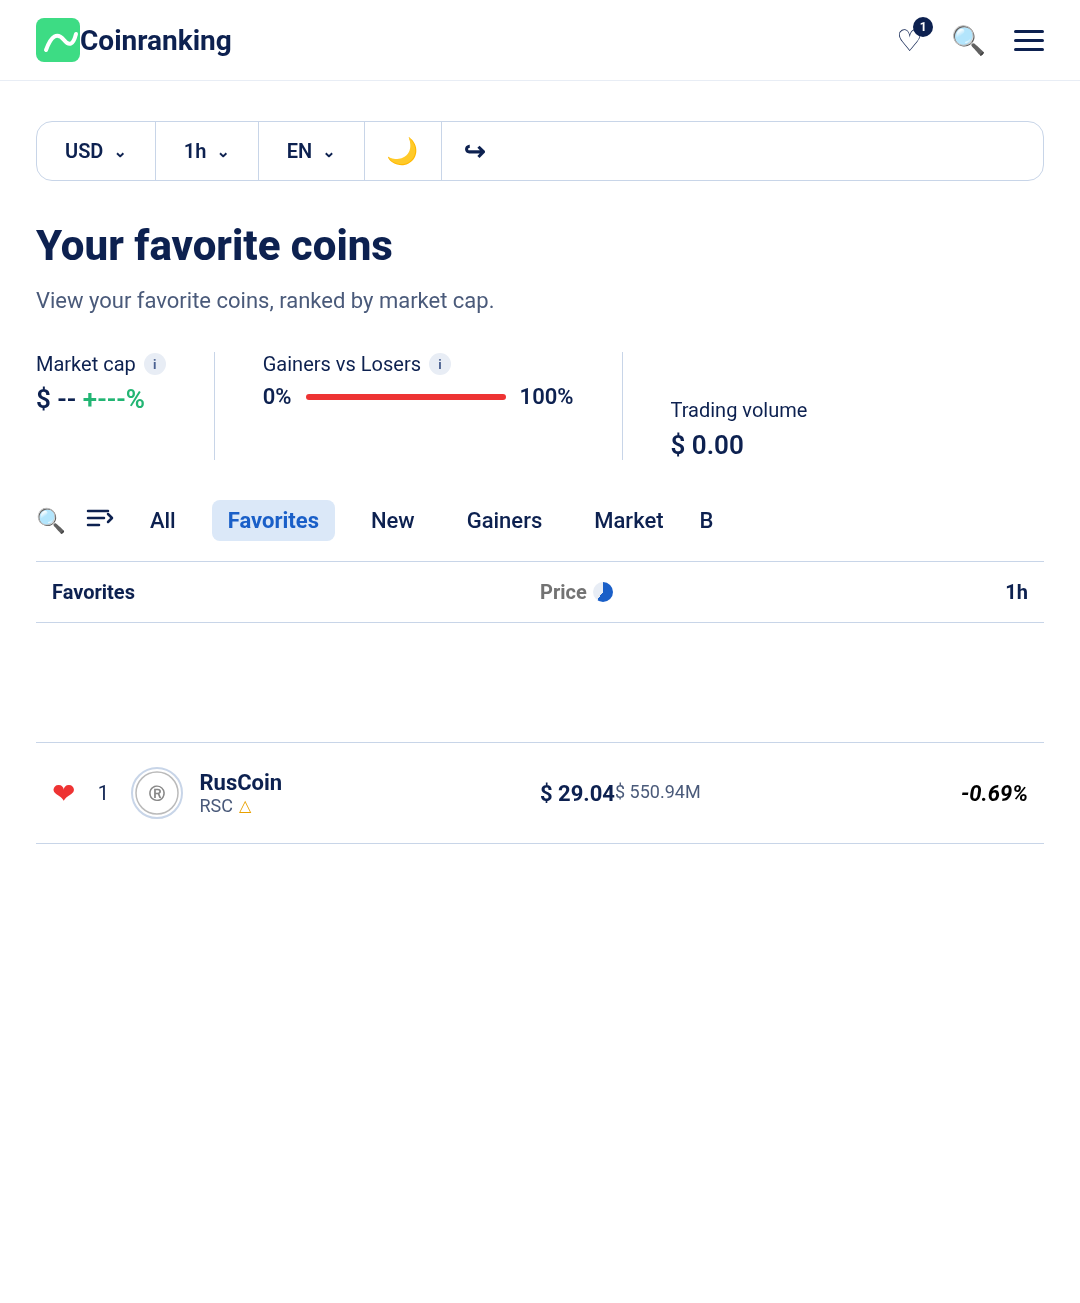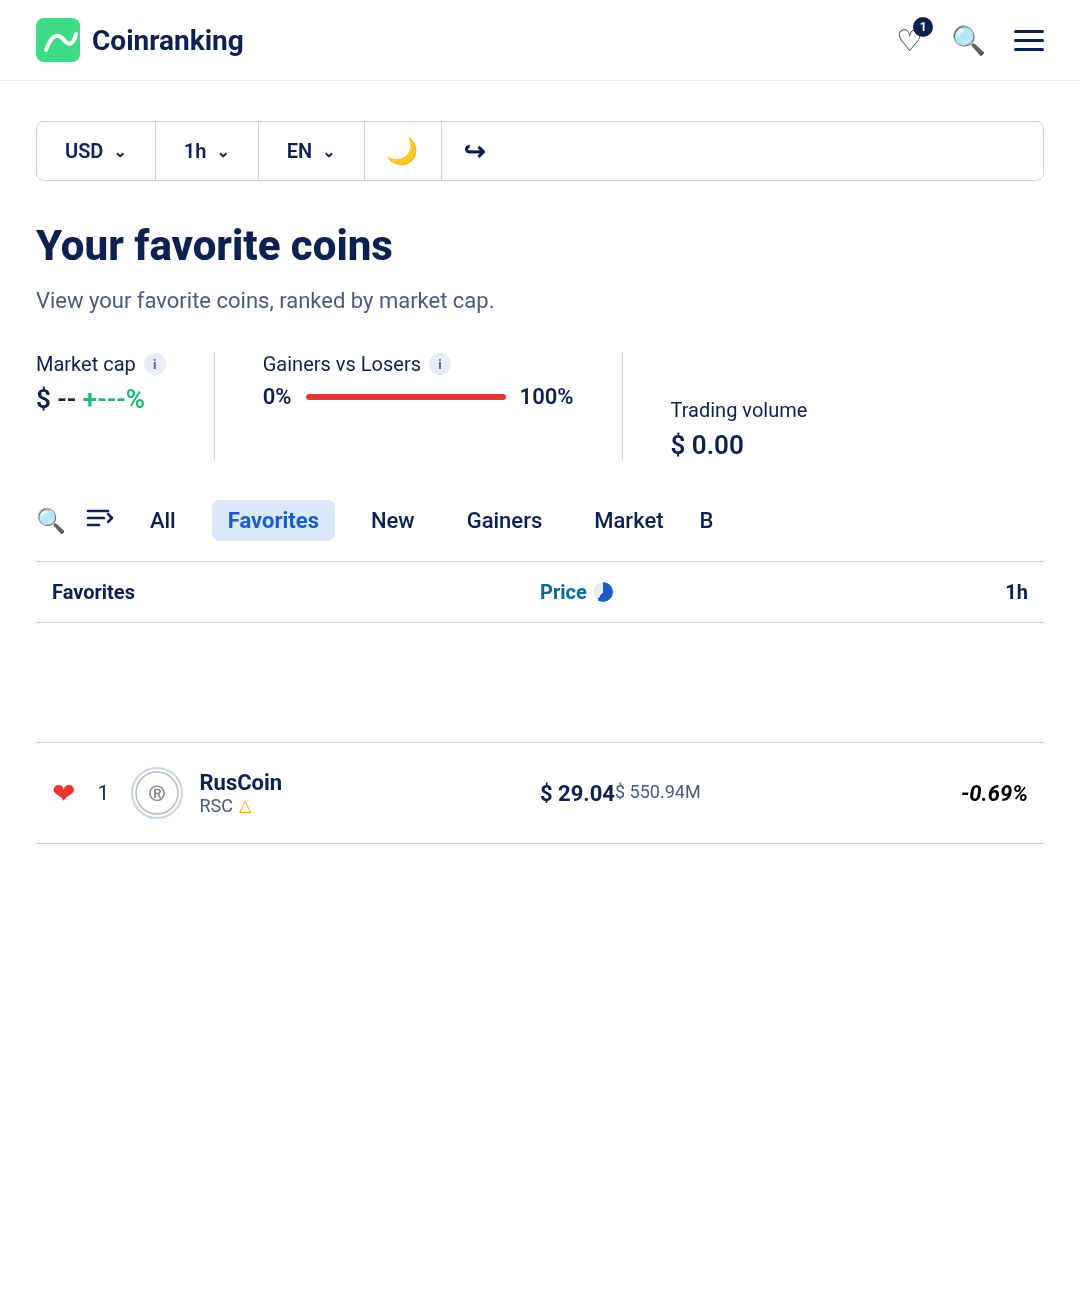--- a/index.html
+++ b/index.html
@@ -16,21 +16,20 @@
     .header {
       display: flex;
       align-items: center;
       justify-content: space-between;
       padding: 18px 36px;
       border-bottom: 1.5px solid #e8edf5;
     }
     .logo-area {
       display: flex;
       align-items: center;
-      gap: 12px;
     }
     .logo-icon {
       width: 44px;
       height: 44px;
     }
     .logo-text {
       font-size: 28px;
       font-weight: 700;
       color: #0d2150;
     }
@@ -73,21 +72,21 @@
       font-size: 26px;
       line-height: 1;
     }
 
     
     .toolbar {
       display: flex;
       align-items: center;
       margin: 40px 36px 0;
       border: 1.5px solid #c8d5e8;
-      border-radius: 8px;
+      border-radius: 16px;
       overflow: visible;
       height: 60px;
     }
     .toolbar-item {
       display: flex;
       align-items: center;
       justify-content: center;
       gap: 10px;
       padding: 0 28px;
       height: 100%;
@@ -239,21 +238,21 @@
     .col-favorites {
       flex: 3;
       font-size: 20px;
       font-weight: 700;
       color: #0d2150;
     }
     .col-price {
       flex: 2;
       font-size: 20px;
       font-weight: 700;
-      color: #0369a1;
+      color: #737373;
       display: flex;
       align-items: center;
       gap: 6px;
     }
     .price-chart-icon {
       width: 20px;
       height: 20px;
       border-radius: 50%;
       background: conic-gradient(#1a5fc8 0% 60%, #e8edf5 60% 100%);
       display: inline-block;

